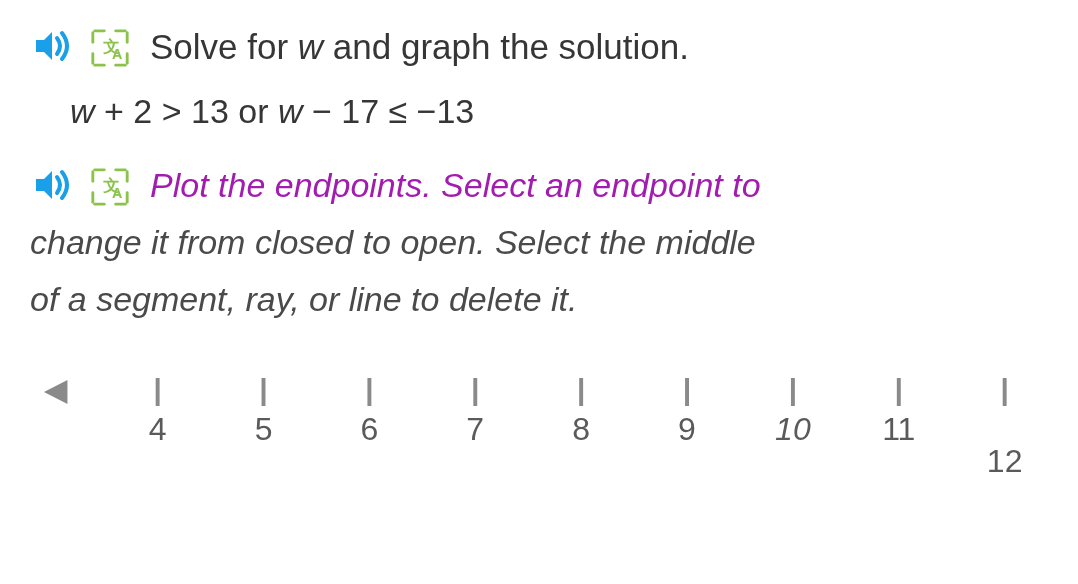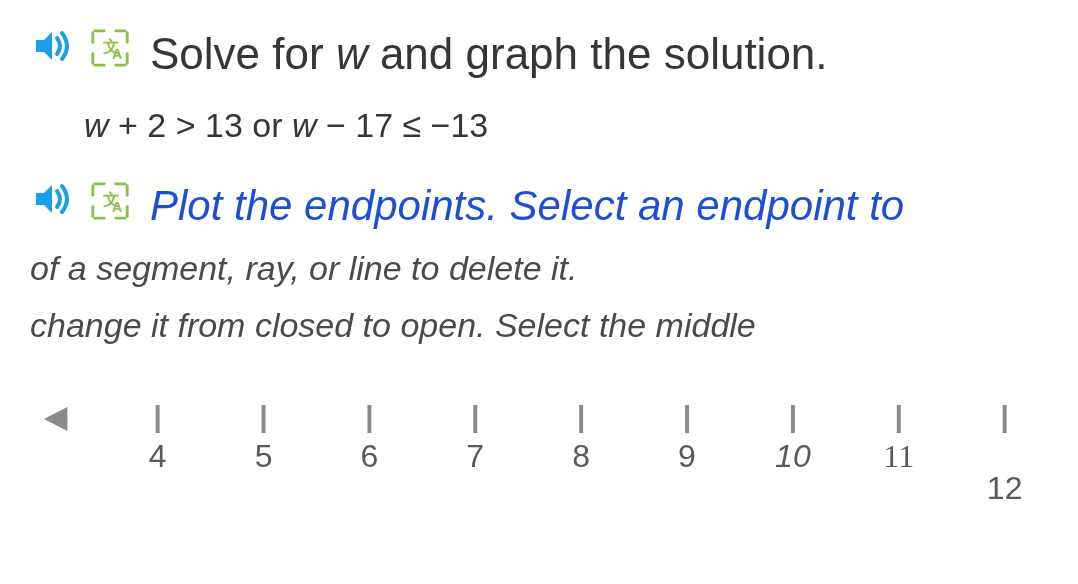--- a/index.html
+++ b/index.html
@@ -37,43 +37,43 @@
       height: 44px;
       display: flex;
       align-items: center;
       justify-content: center;
     }
     .translate-icon svg {
       width: 42px;
       height: 42px;
     }
     .prompt-text {
-      font-size: 44px;
+      font-size: 35px;
       color: #363636;
       line-height: 1.55;
     }
     .italic {
       font-style: italic;
     }
     .inequality {
       font-size: 34px;
       color: #363636;
-      margin: 12px 0 28px 54px;
+      margin: 12px 0 28px 40px;
       font-family: Arial, Helvetica, sans-serif;
     }
     .inequality .var {
       font-style: italic;
     }
     .instruction-block {
       margin-bottom: 40px;
     }
     .instruction-text {
-      font-size: 42px;
-      font-style: italic;
-      color: #1d4ed8;
+      font-size: 34px;
+      font-style: italic;
+      color: #a21caf;
       line-height: 1.55;
     }
     .instruction-continue {
       font-size: 34px;
       font-style: italic;
       color: #4a4a4a;
       line-height: 1.55;
       margin-top: 4px;
     }
     .numberline-container {
@@ -158,22 +158,22 @@
           <path d="M 4 28 L 4 38" stroke="#8bc34a" stroke-width="3" fill="none" stroke-linecap="round"></path>
           <path d="M 28 40 L 38 40" stroke="#8bc34a" stroke-width="3" fill="none" stroke-linecap="round"></path>
           <path d="M 40 28 L 40 38" stroke="#8bc34a" stroke-width="3" fill="none" stroke-linecap="round"></path>
           <text x="15" y="26" font-size="17" fill="#8bc34a" font-weight="bold">文</text>
           <text x="24" y="33" font-size="15" fill="#8bc34a" font-weight="bold">A</text>
         </svg>
       </span>
     </div>
     <div class="instruction-text">Plot the endpoints. Select an endpoint to</div>
   </div>
+  <div class="instruction-continue">change it from closed to open. Select the middle</div>
   <div class="instruction-continue">of a segment, ray, or line to delete it.</div>
-  <div class="instruction-continue">change it from closed to open. Select the middle</div>
 </div>
 
 <div class="numberline-container">
   <div class="numberline">
     <svg class="nl-svg" viewBox="0 0 1018 50" preserveAspectRatio="none">
       <defs>
         <linearGradient id="fadeRight" x1="0%" y1="0%" x2="100%" y2="0%">
           <stop offset="0%" stop-color="#8a8a8a" stop-opacity="1"></stop>
           <stop offset="92%" stop-color="#8a8a8a" stop-opacity="1"></stop>
           <stop offset="100%" stop-color="#8a8a8a" stop-opacity="0"></stop>
@@ -197,17 +197,17 @@
       </g>
     </svg>
     <div class="nl-labels">
       <span class="nl-label" style="left:11.79%;">4</span>
       <span class="nl-label" style="left:22.40%;">5</span>
       <span class="nl-label" style="left:33.01%;">6</span>
       <span class="nl-label" style="left:43.61%;">7</span>
       <span class="nl-label" style="left:54.22%;">8</span>
       <span class="nl-label" style="left:64.83%;">9</span>
       <span class="nl-label" style="left:75.44%;font-style:italic;">10</span>
-      <span class="nl-label" style="left:86.05%;font-family:Liberation Serif, serif;">11</span>
+      <span class="nl-label" style="left:86.05%;">11</span>
       <span class="nl-label" style="left:96.66%;margin-top:32px;">12</span>
     </div>
   </div>
 </div>
 
 </body></html>

